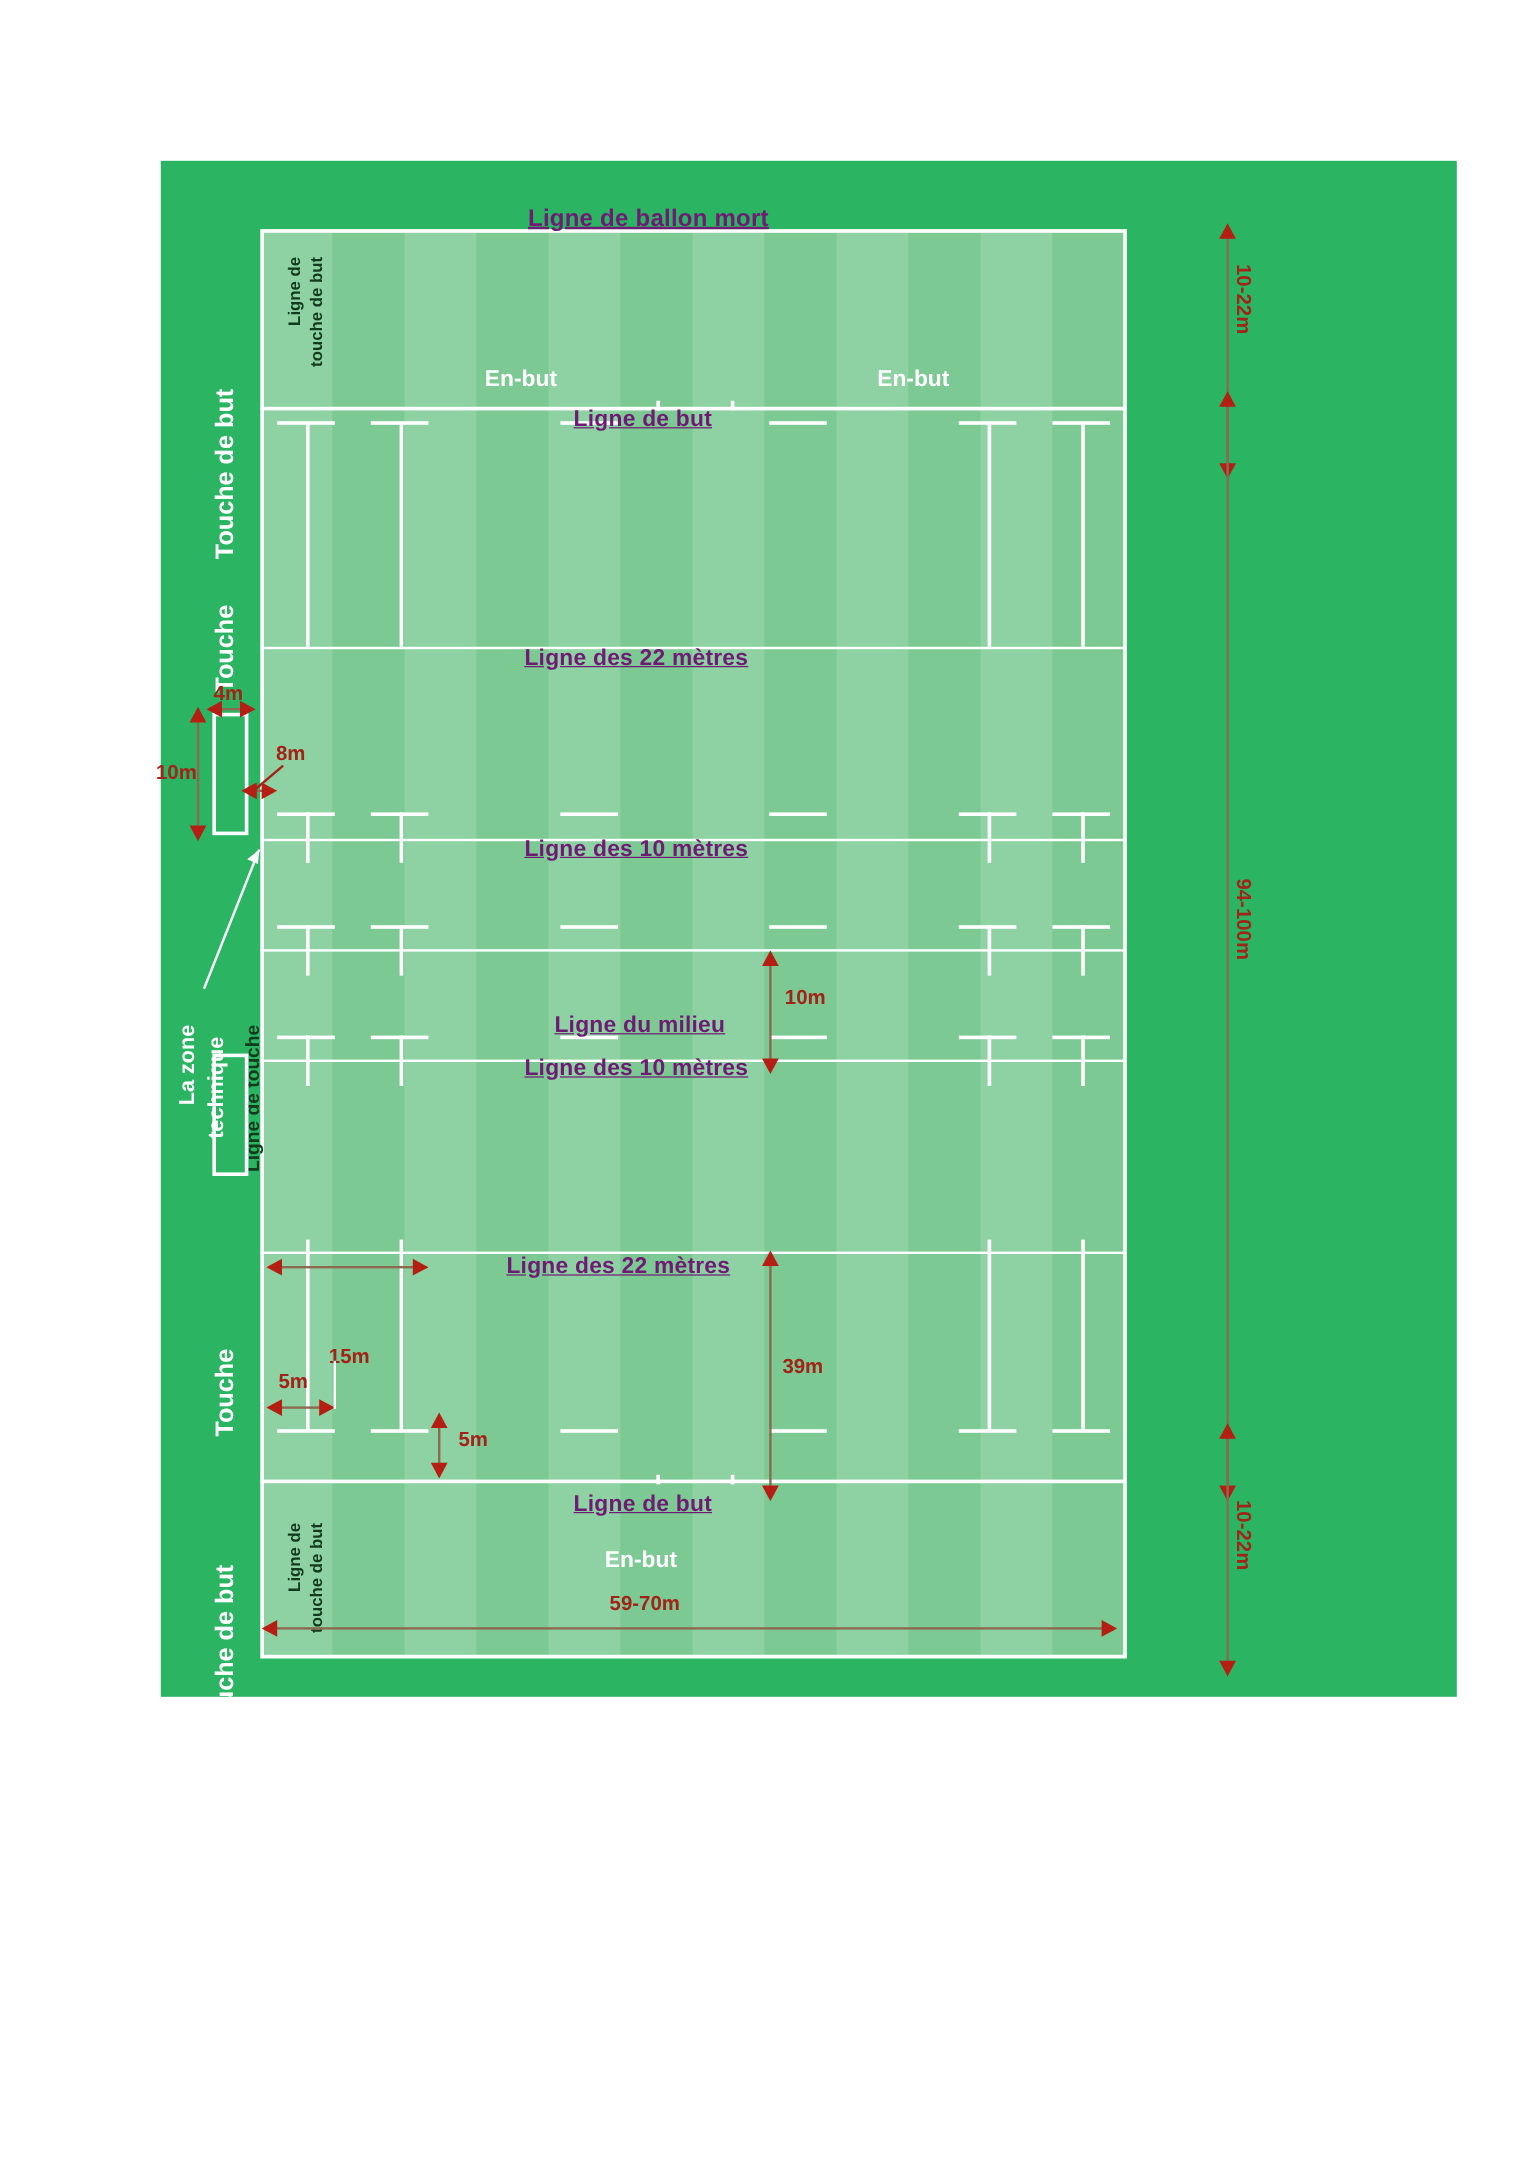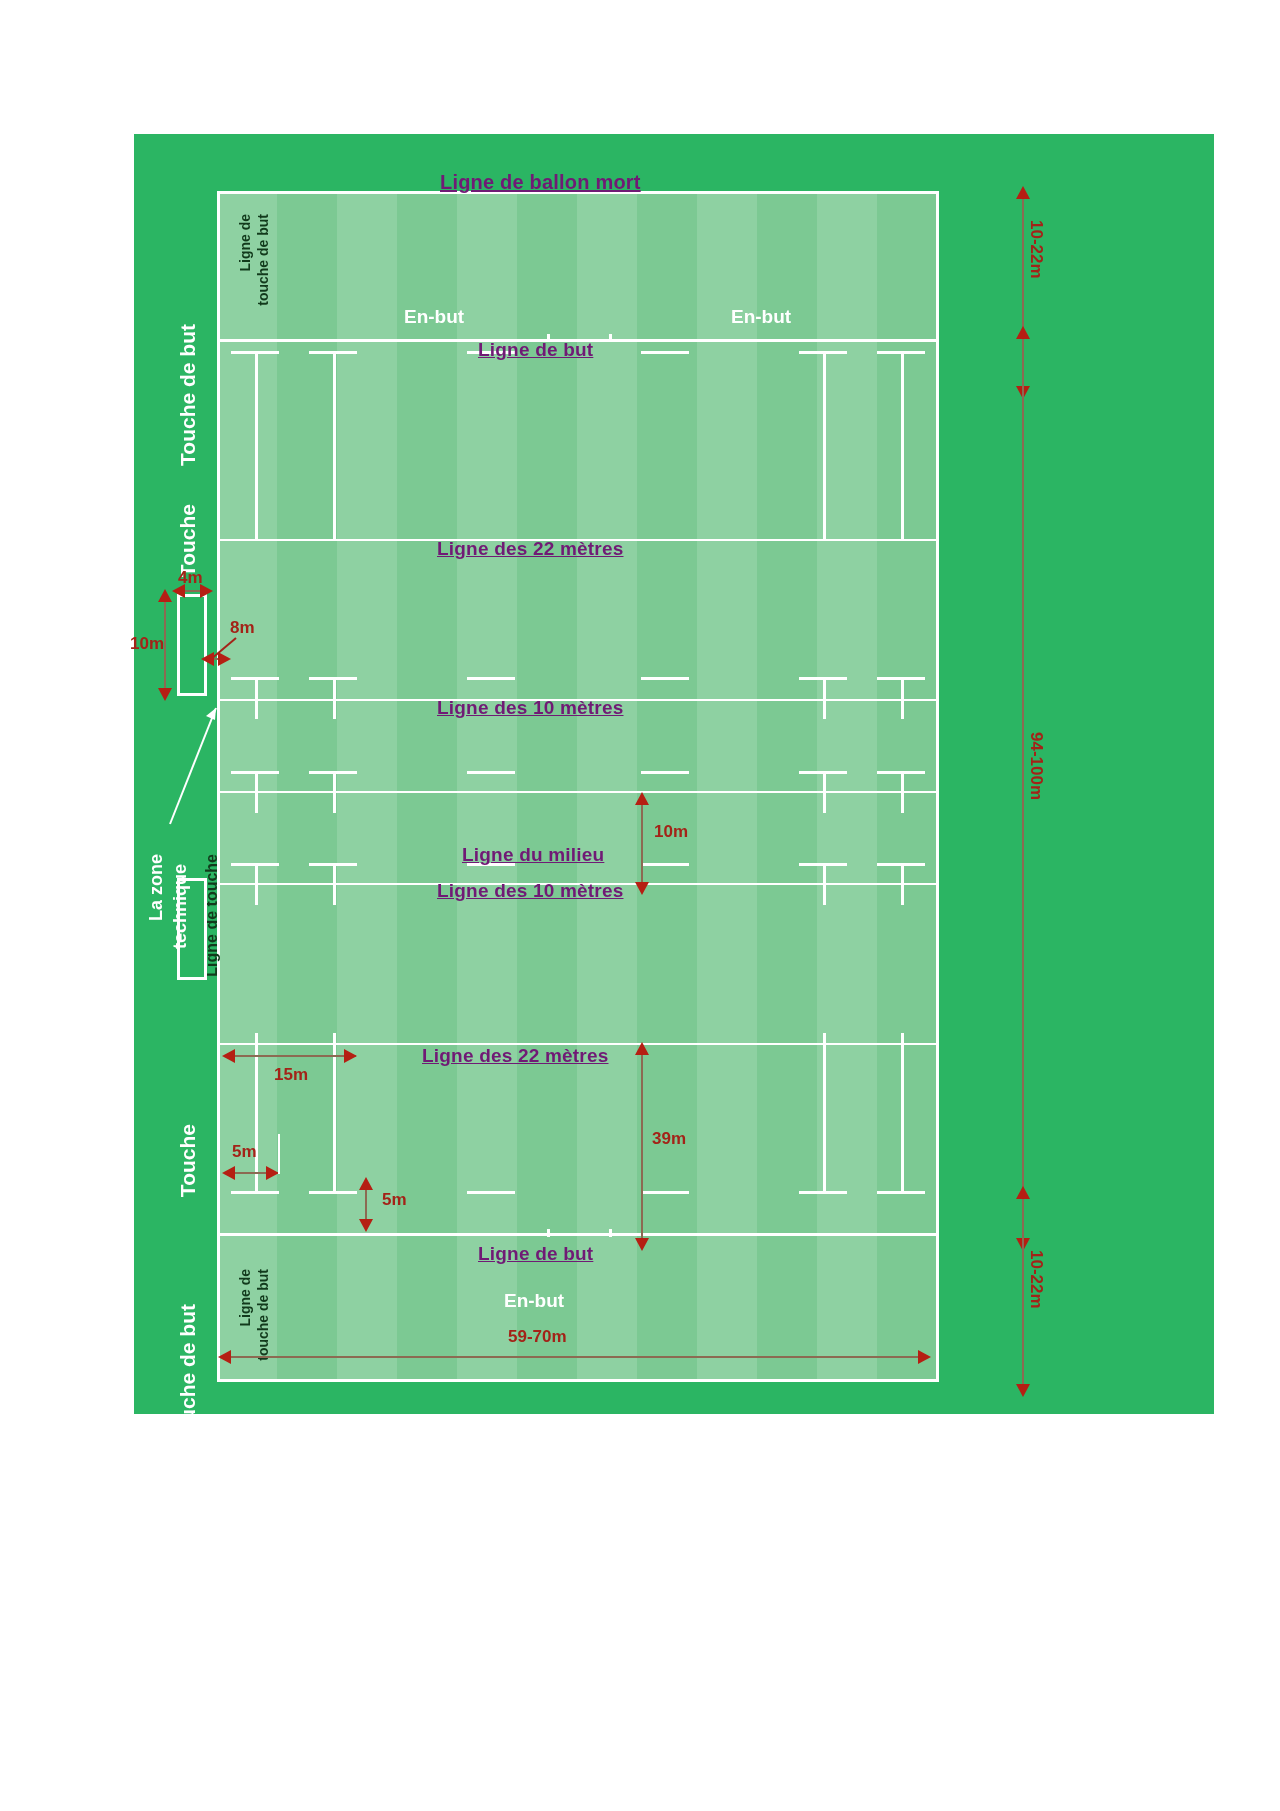--- a/index.html
+++ b/index.html
@@ -222,21 +222,21 @@
     <div class="dim-rot" style="left:912px;top:598px;transform:rotate(90deg);">94-100m</div>
 
     <div class="vline" style="left:888px;top:1062px;height:192px;"></div>
     <div class="arr arr-up" style="left:882px;top:1052px;"></div>
     <div class="arr arr-down" style="left:882px;top:1250px;"></div>
     <div class="dim-rot" style="left:912px;top:1116px;transform:rotate(90deg);">10-22m</div>
 
     <div class="hlined" style="left:98px;top:921px;width:124px;"></div>
     <div class="arr arr-left" style="left:88px;top:915px;"></div>
     <div class="arr arr-right" style="left:210px;top:915px;"></div>
-    <div class="dim" style="left:140px;top:931px;text-align:center;">15m</div>
+    <div class="dim" style="left:140px;top:987px;text-align:center;">15m</div>
 
     <div class="dim" style="left:98px;top:1008px;">5m</div>
     <div class="hlined" style="left:98px;top:1038px;width:46px;"></div>
     <div class="arr arr-left" style="left:88px;top:1032px;"></div>
     <div class="arr arr-right" style="left:132px;top:1032px;"></div>
     <div class="thinline" style="left:144px;top:1000px;width:2px;height:40px;"></div>
 
     <div class="vline" style="left:231px;top:1052px;height:36px;"></div>
     <div class="arr arr-up" style="left:225px;top:1043px;"></div>
     <div class="arr arr-down" style="left:225px;top:1085px;"></div>

